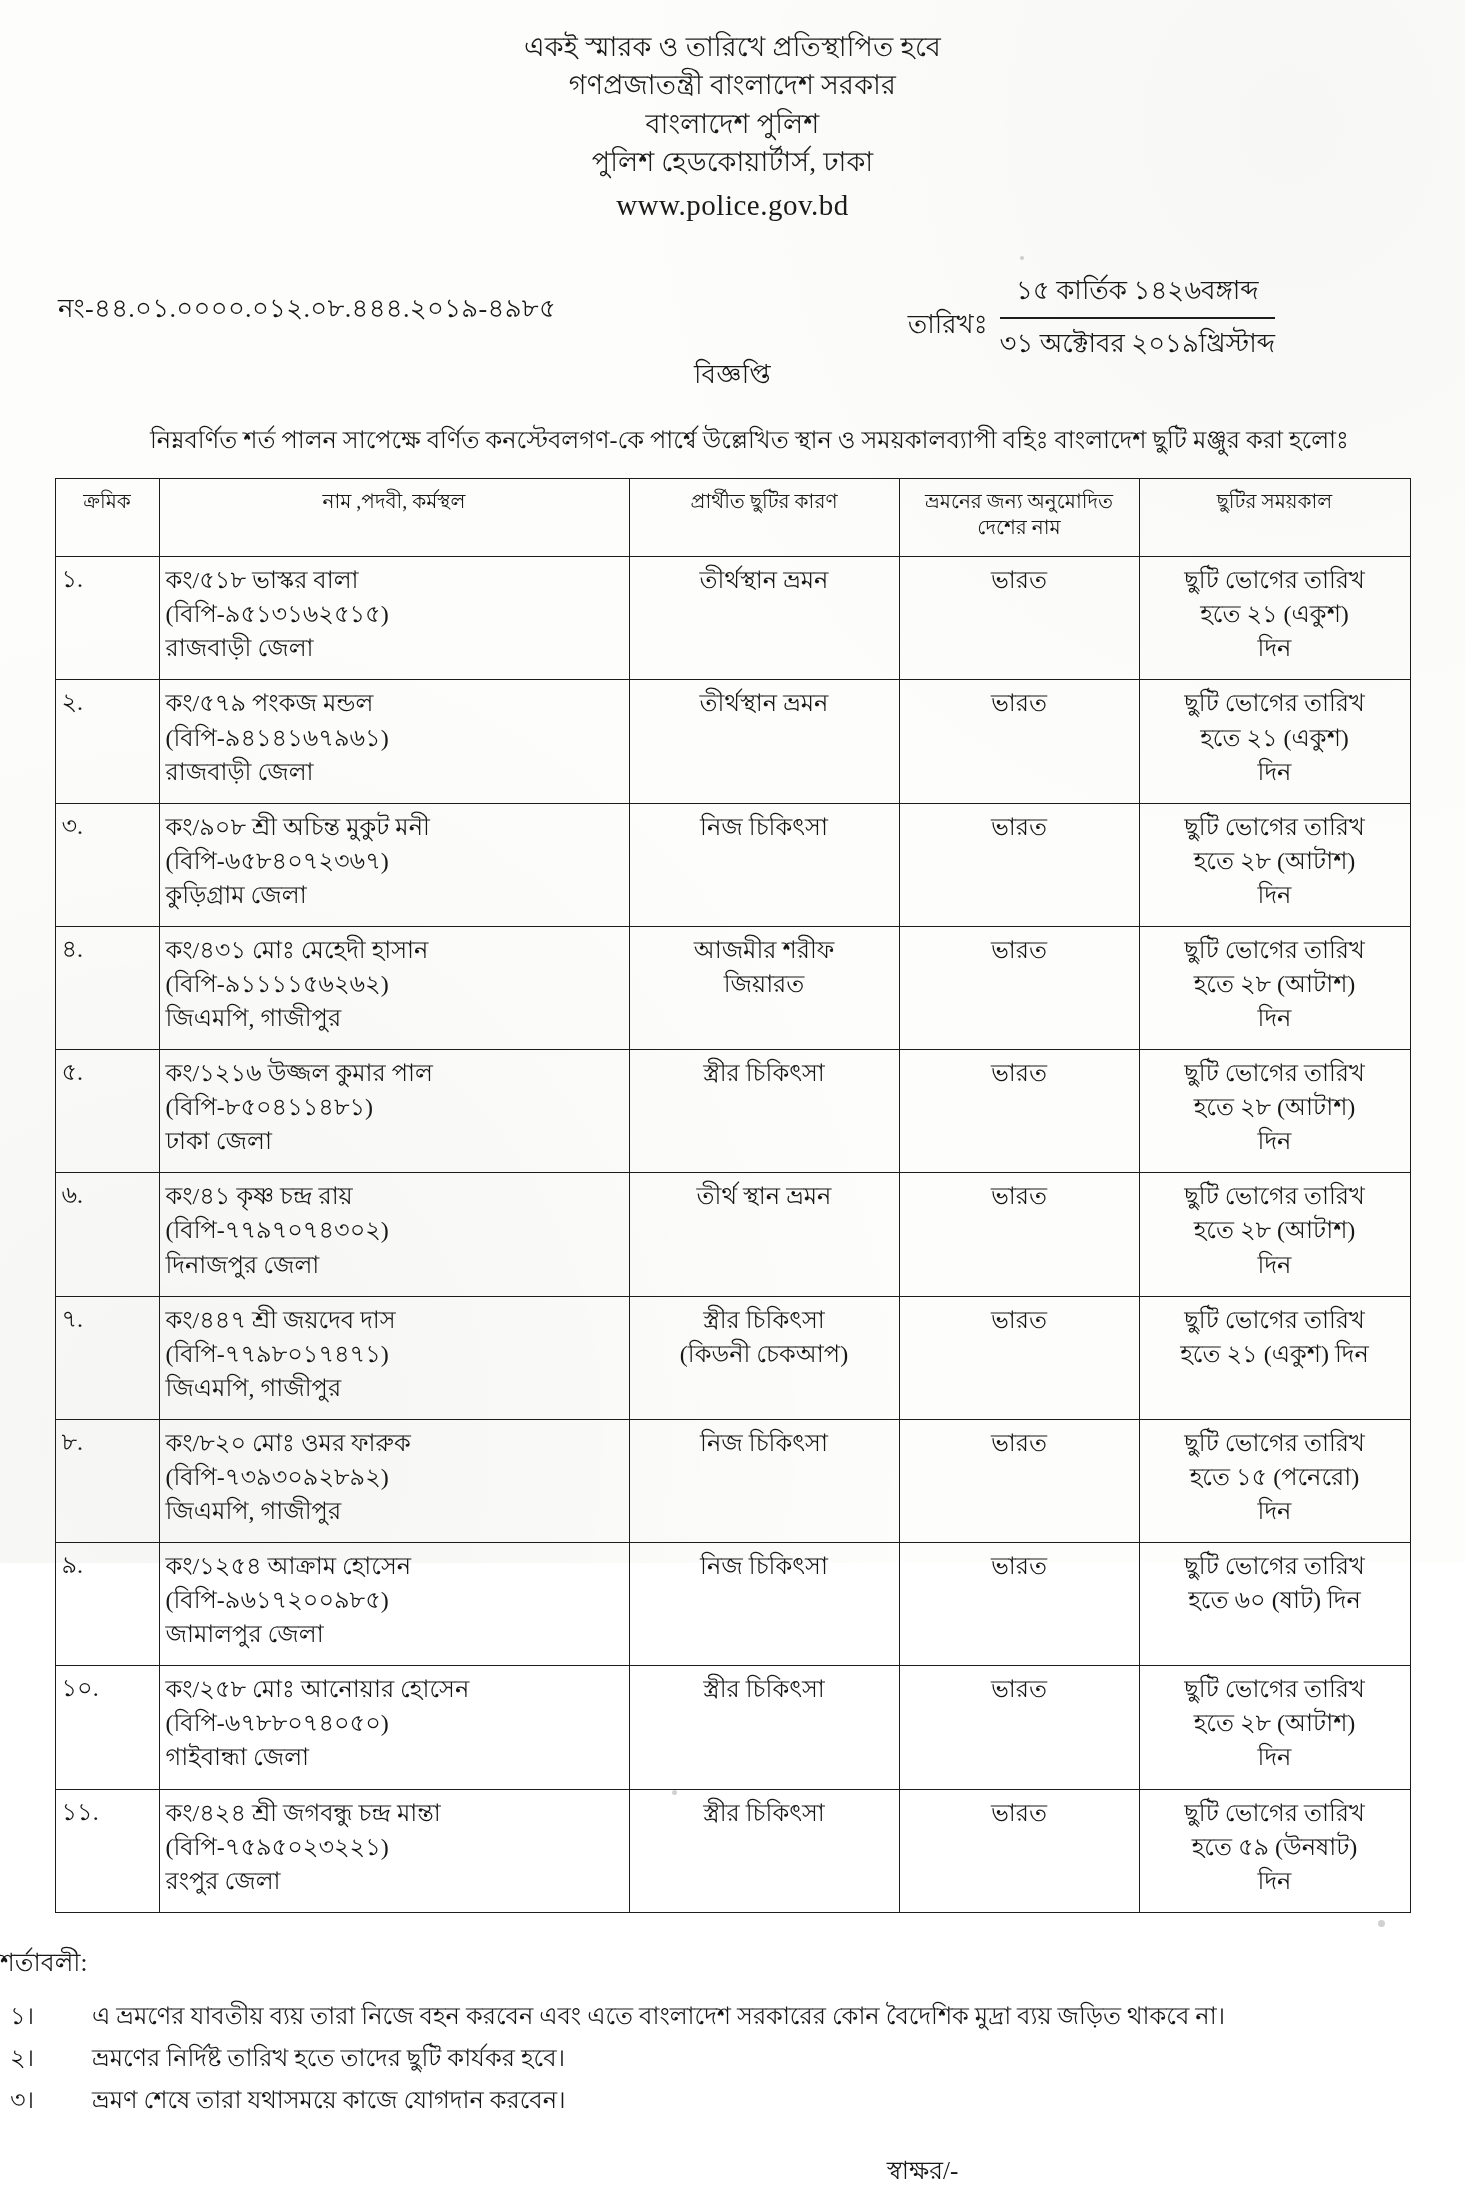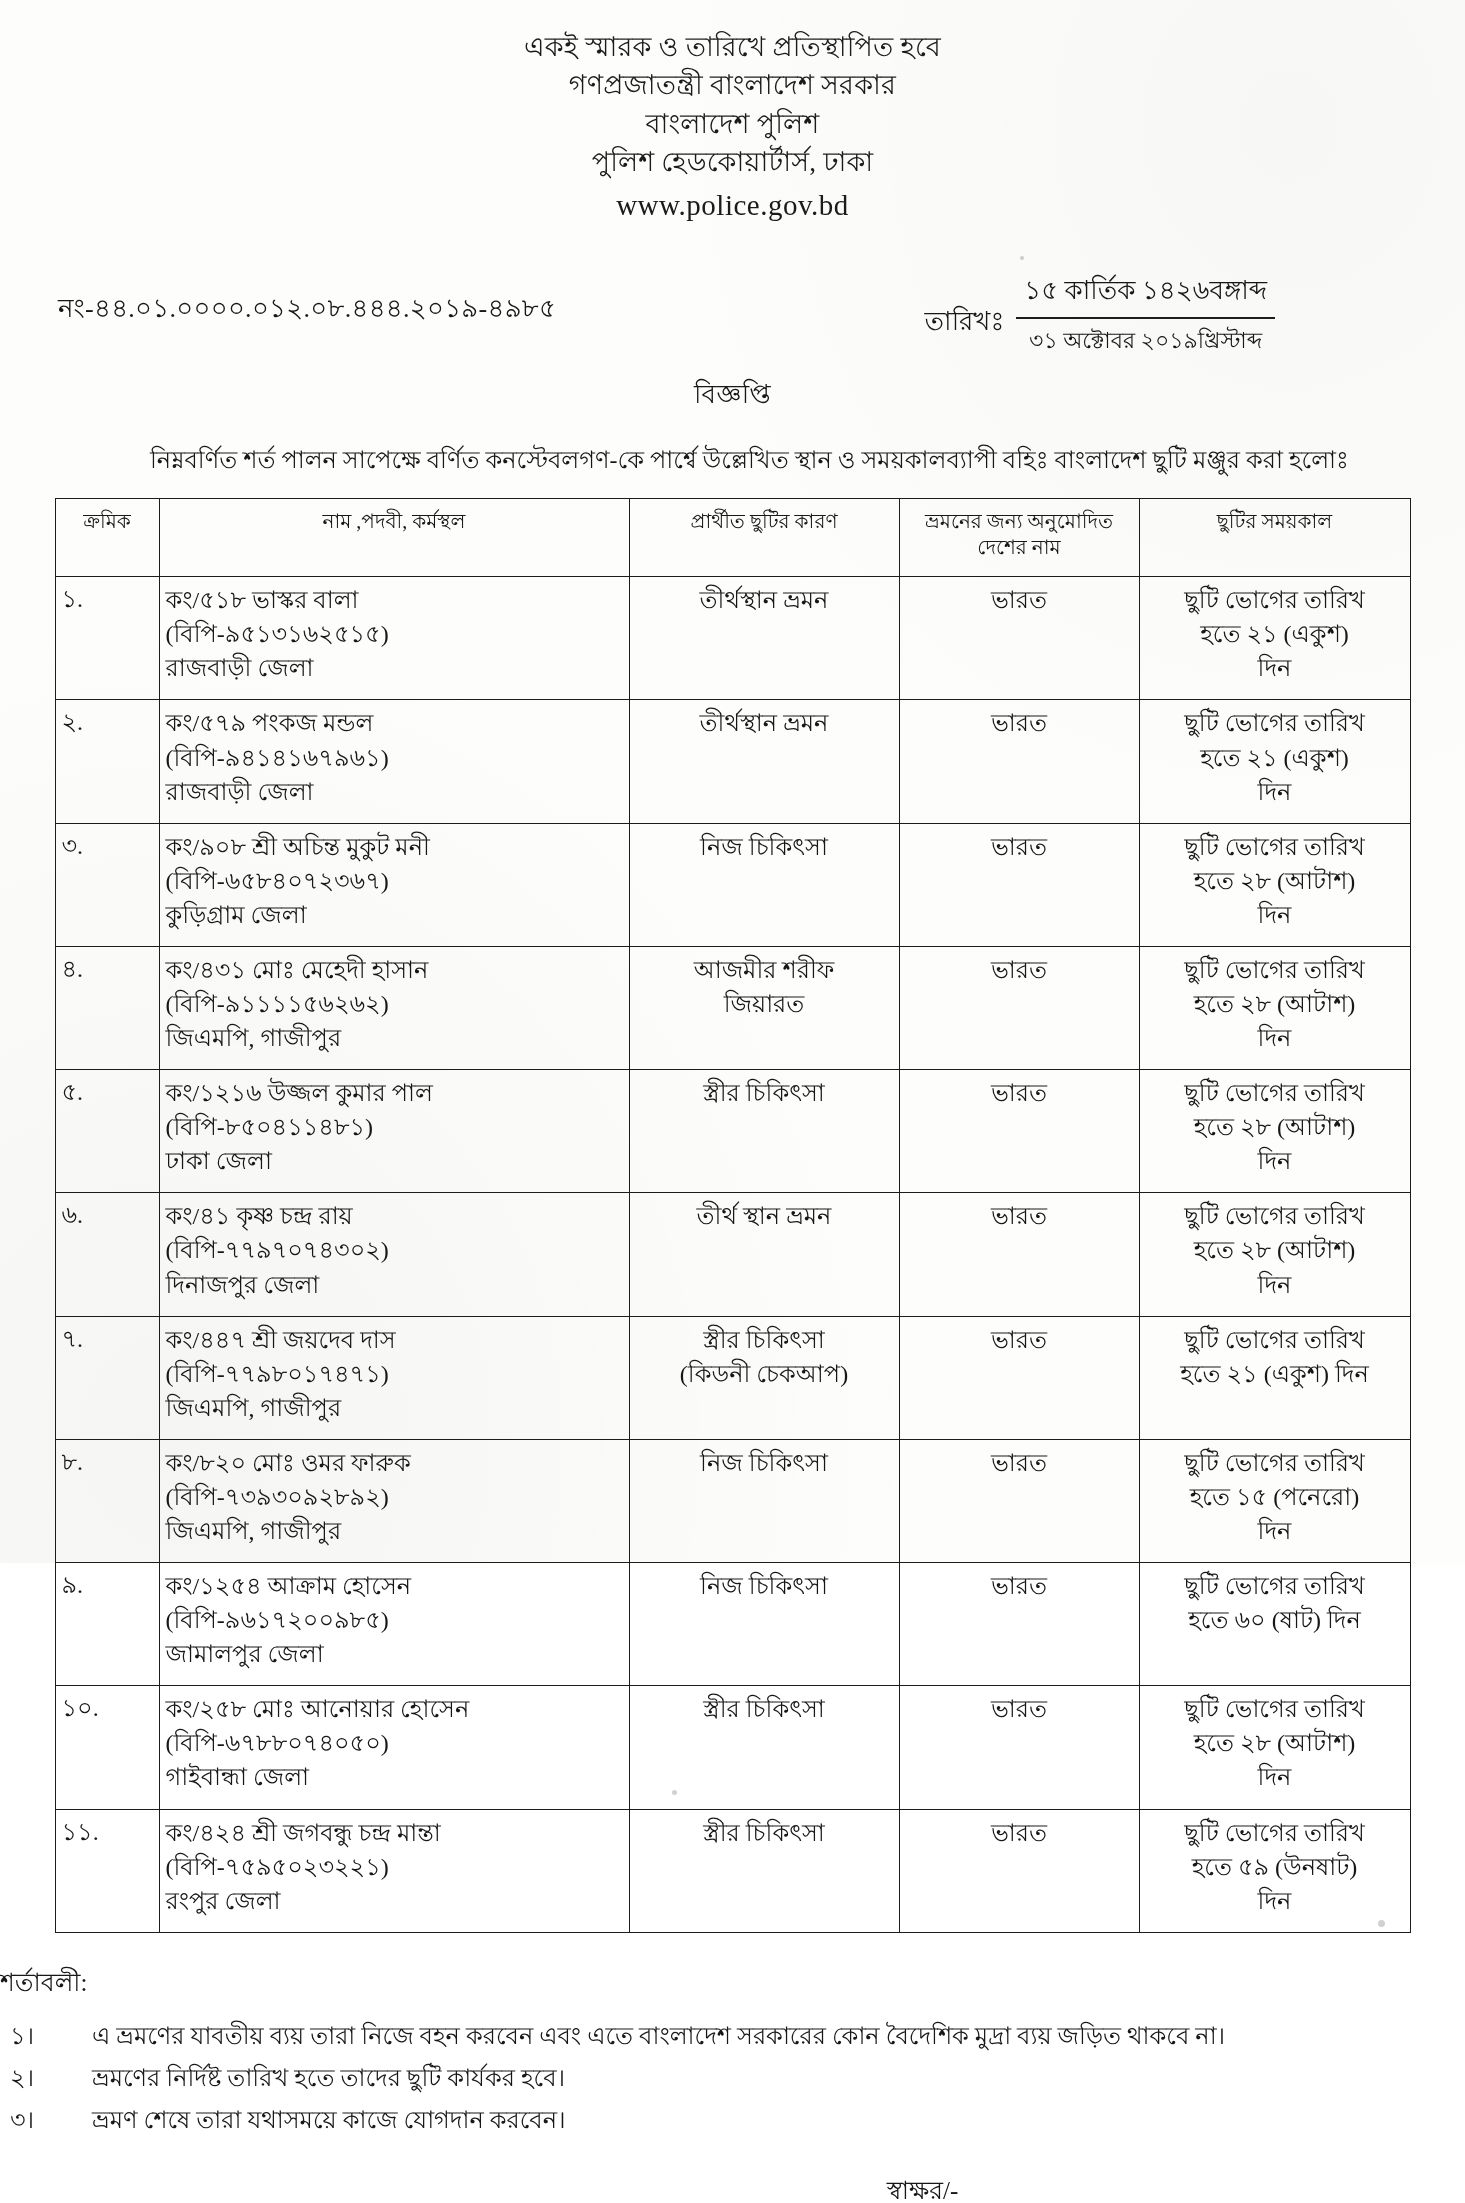--- a/index.html
+++ b/index.html
@@ -71,29 +71,29 @@
   .date-frac {
     text-align: center;
   }
   .date-frac .top {
     font-size: 26px;
     padding: 0 8px 3px 8px;
     border-bottom: 2.4px solid #1d1d1d;
     white-space: nowrap;
   }
   .date-frac .bot {
-    font-size: 22px;
+    font-size: 26px;
     padding-top: 4px;
     white-space: nowrap;
   }
   
   .notice-title {
     text-align: center;
     font-size: 26px;
-    margin-top: 26px;
+    margin-top: 6px;
     letter-spacing: 0.4px;
   }
   .intro {
     margin: 26px 0 0 0;
     padding: 0 62px 0 150px;
     font-size: 24px;
     line-height: 1.35;
     text-align: left;
   }
   

